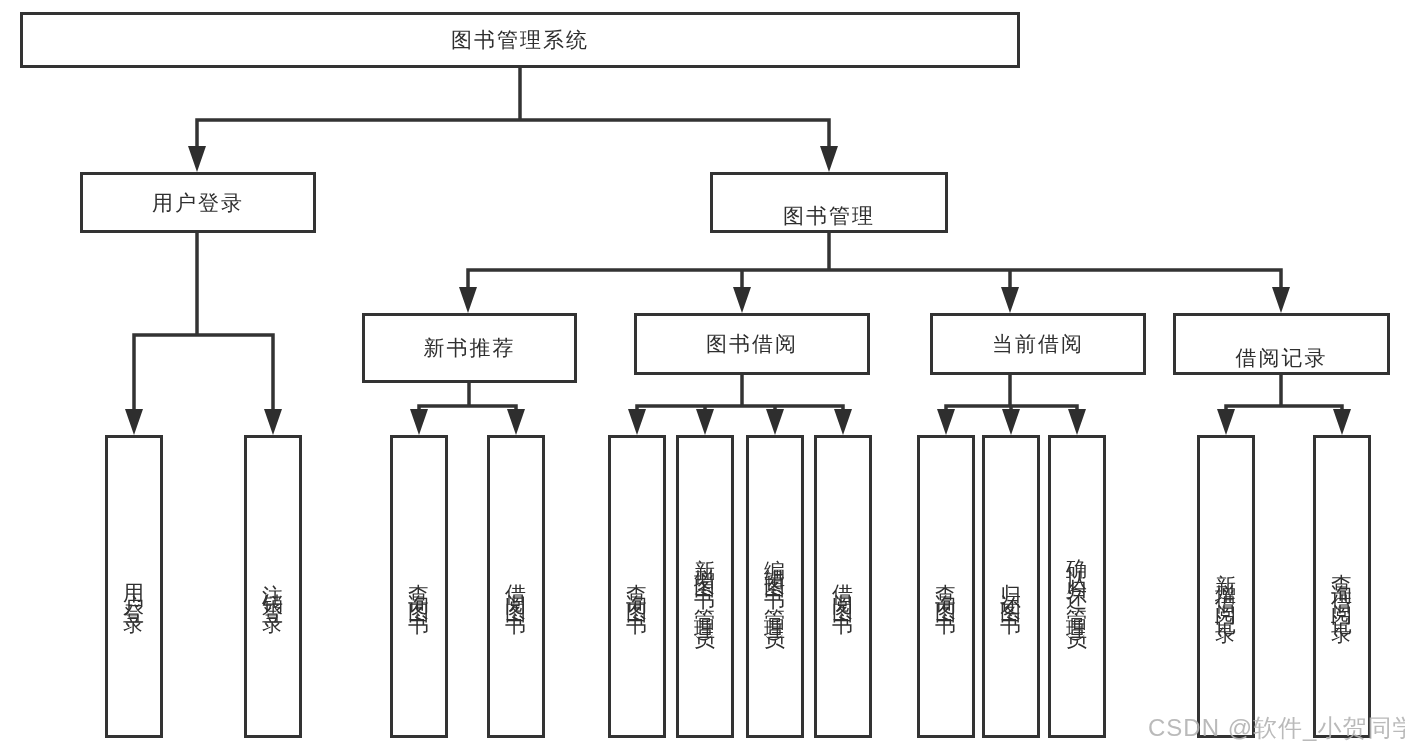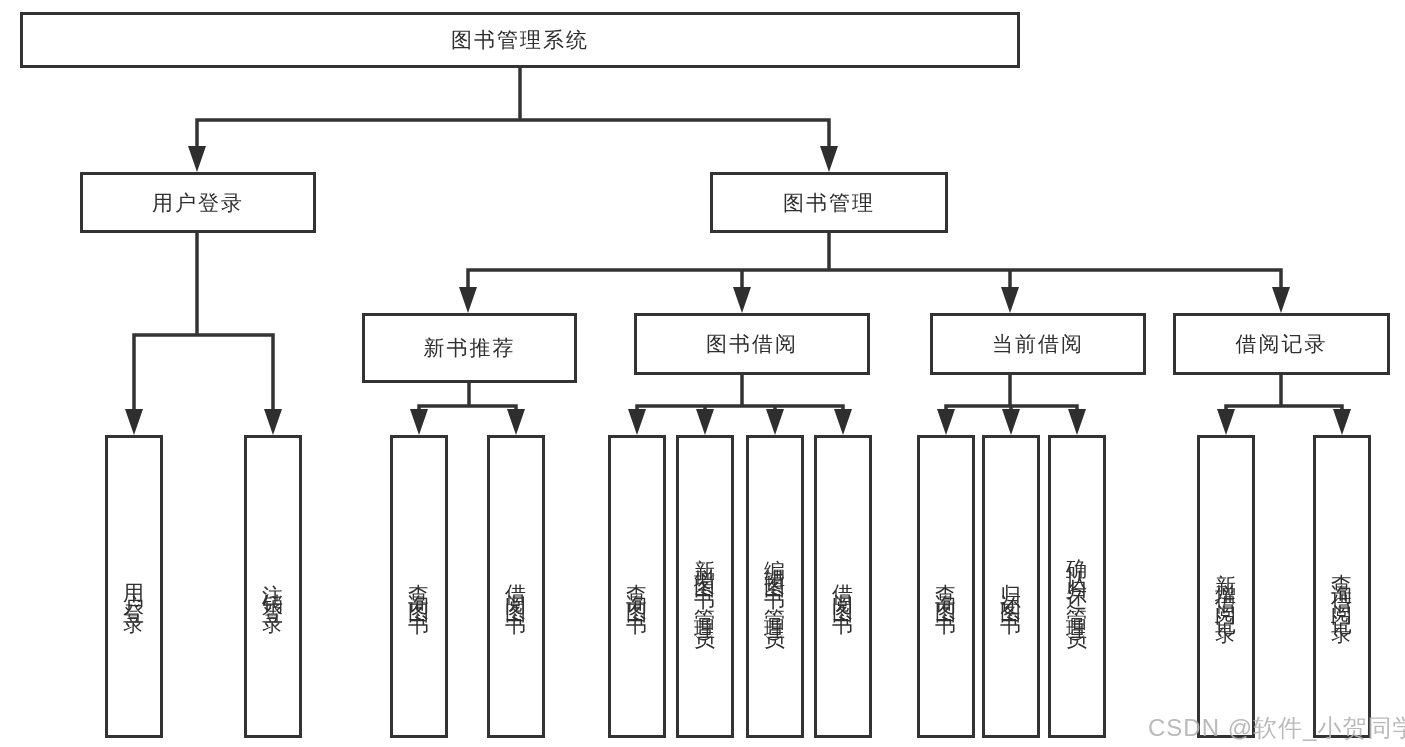--- a/index.html
+++ b/index.html
@@ -54,25 +54,25 @@
     z-index: 3;
     font-size: 24px;
     color: rgba(178, 178, 178, 0.9);
     letter-spacing: 1px;
     white-space: nowrap;
   }
 
   
   #node-root            { left: 20px;   top: 12px;  width: 1000px; height: 56px; }
   #node-user-login      { left: 80px;   top: 172px; width: 236px;  height: 61px; }
-  #node-book-management { left: 710px;  top: 172px; width: 238px;  height: 61px; }
+  #node-book-management { left: 710px;  top: 172px; width: 238px;  height: 61px; align-items: flex-end; }
   #node-new-book-rec    { left: 362px;  top: 313px; width: 215px;  height: 70px; }
   #node-book-borrowing  { left: 634px;  top: 313px; width: 236px;  height: 62px; }
   #node-current-borrow  { left: 902px;  top: 313px; width: 216px;  height: 62px; margin-left: 28px; }
-  #node-borrow-records  { left: 1173px; top: 313px; width: 217px;  height: 62px; }
+  #node-borrow-records  { left: 1173px; top: 313px; width: 217px;  height: 62px; align-items: flex-end; }
   #leaf-ul-1 { left: 105px; }
   #leaf-ul-2 { left: 244px; }
   #leaf-nb-1 { left: 390px; }
   #leaf-nb-2 { left: 487px; }
   #leaf-bb-1 { left: 608px; }
   #leaf-bb-2 { left: 676px; }
   #leaf-bb-3 { left: 746px; }
   #leaf-bb-4 { left: 814px; }
   #leaf-cb-1 { left: 917px; }
   #leaf-cb-2 { left: 982px; }

